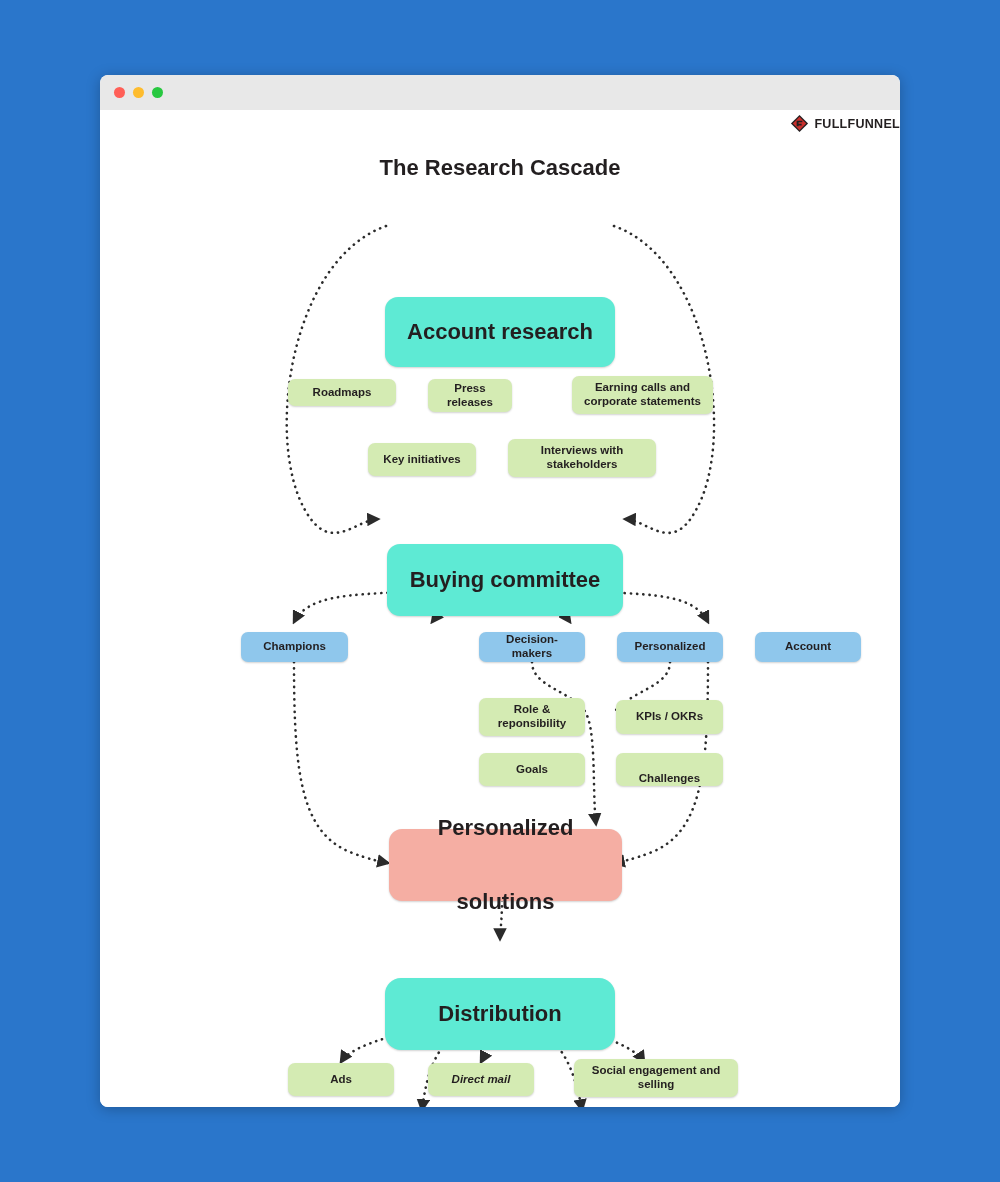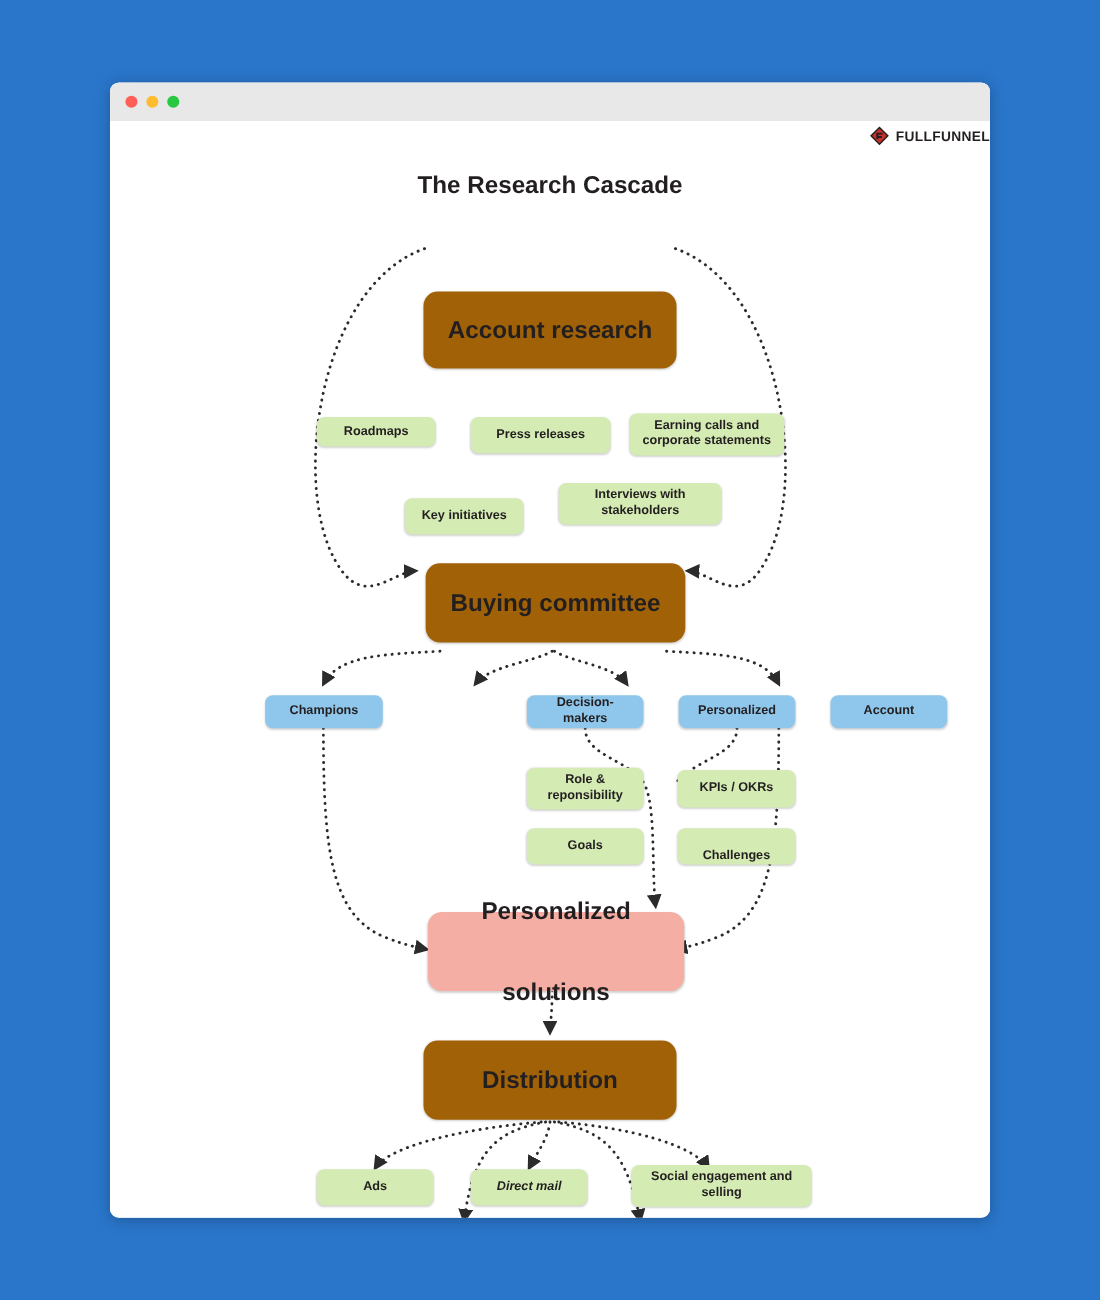--- a/index.html
+++ b/index.html
@@ -53,21 +53,21 @@
     line-height:1.18;
   }
   .node.major{
     border-radius:13px;font-size:22px;
     box-shadow:0 1px 2px rgba(0,0,0,.18);
   }
   .node.leaf{
     border-radius:7px;font-size:11.5px;padding:0 8px;
     box-shadow:0 1px 2px rgba(0,0,0,.18);
   }
-  .c-yellow{background:#a16207;}
+  .c-yellow{background:#5eead4;margin-top:32px;}
   .c-green{background:#d4ebb3;}
   .c-blue{background:#8fc7ec;}
   .c-salmon{background:#f5aea3;gap:48px;}
 </style>
 </head>
 <body>
 
 <div id="window">
 
   <div id="titlebar">
@@ -124,27 +124,27 @@
       </g>
     </svg>
 
     <div class="node major c-yellow" style="left:285px;top:155px;width:230px;height:70px;">
       <span>Account research</span>
     </div>
 
     <div class="node leaf c-green" style="left:188px;top:269px;width:108px;height:27px;">
       <span>Roadmaps</span>
     </div>
-    <div class="node leaf c-green" style="left:328px;top:269px;width:127px;height:33px;">
+    <div class="node leaf c-green" style="left:328px;top:269px;width:84px;height:33px;">
       <span>Press releases</span>
     </div>
     <div class="node leaf c-green" style="left:472px;top:266px;width:141px;height:38px;">
       <span>Earning calls and corporate statements</span>
     </div>
-    <div class="node leaf c-green" style="left:268px;top:333px;width:108px;height:33px;margin-top:10px;">
+    <div class="node leaf c-green" style="left:268px;top:333px;width:108px;height:33px;">
       <span>Key initiatives</span>
     </div>
     <div class="node leaf c-green" style="left:408px;top:329px;width:148px;height:38px;">
       <span>Interviews with stakeholders</span>
     </div>
 
     <div class="node major c-yellow" style="left:287px;top:402px;width:236px;height:72px;">
       <span>Buying committee</span>
     </div>
 
@@ -172,21 +172,21 @@
     </div>
     <div class="node leaf c-green" style="left:516px;top:643px;width:107px;height:33px;align-items:flex-end;">
       <span>Challenges</span>
     </div>
 
     <div class="node major c-salmon" style="left:289px;top:719px;width:233px;height:72px;flex-direction:column;">
       <span>Personalized</span>
       <span>solutions</span>
     </div>
 
-    <div class="node major c-yellow" style="left:285px;top:836px;width:230px;height:72px;">
+    <div class="node major c-yellow" style="left:285px;top:836px;width:230px;height:72px;border-radius:16px;">
       <span>Distribution</span>
     </div>
 
     <div class="node leaf c-green" style="left:188px;top:953px;width:106px;height:33px;">
       <span>Ads</span>
     </div>
     <div class="node leaf c-green" style="left:328px;top:953px;width:106px;height:33px;font-style:italic;">
       <span>Direct mail</span>
     </div>
     <div class="node leaf c-green" style="left:474px;top:949px;width:164px;height:38px;">

